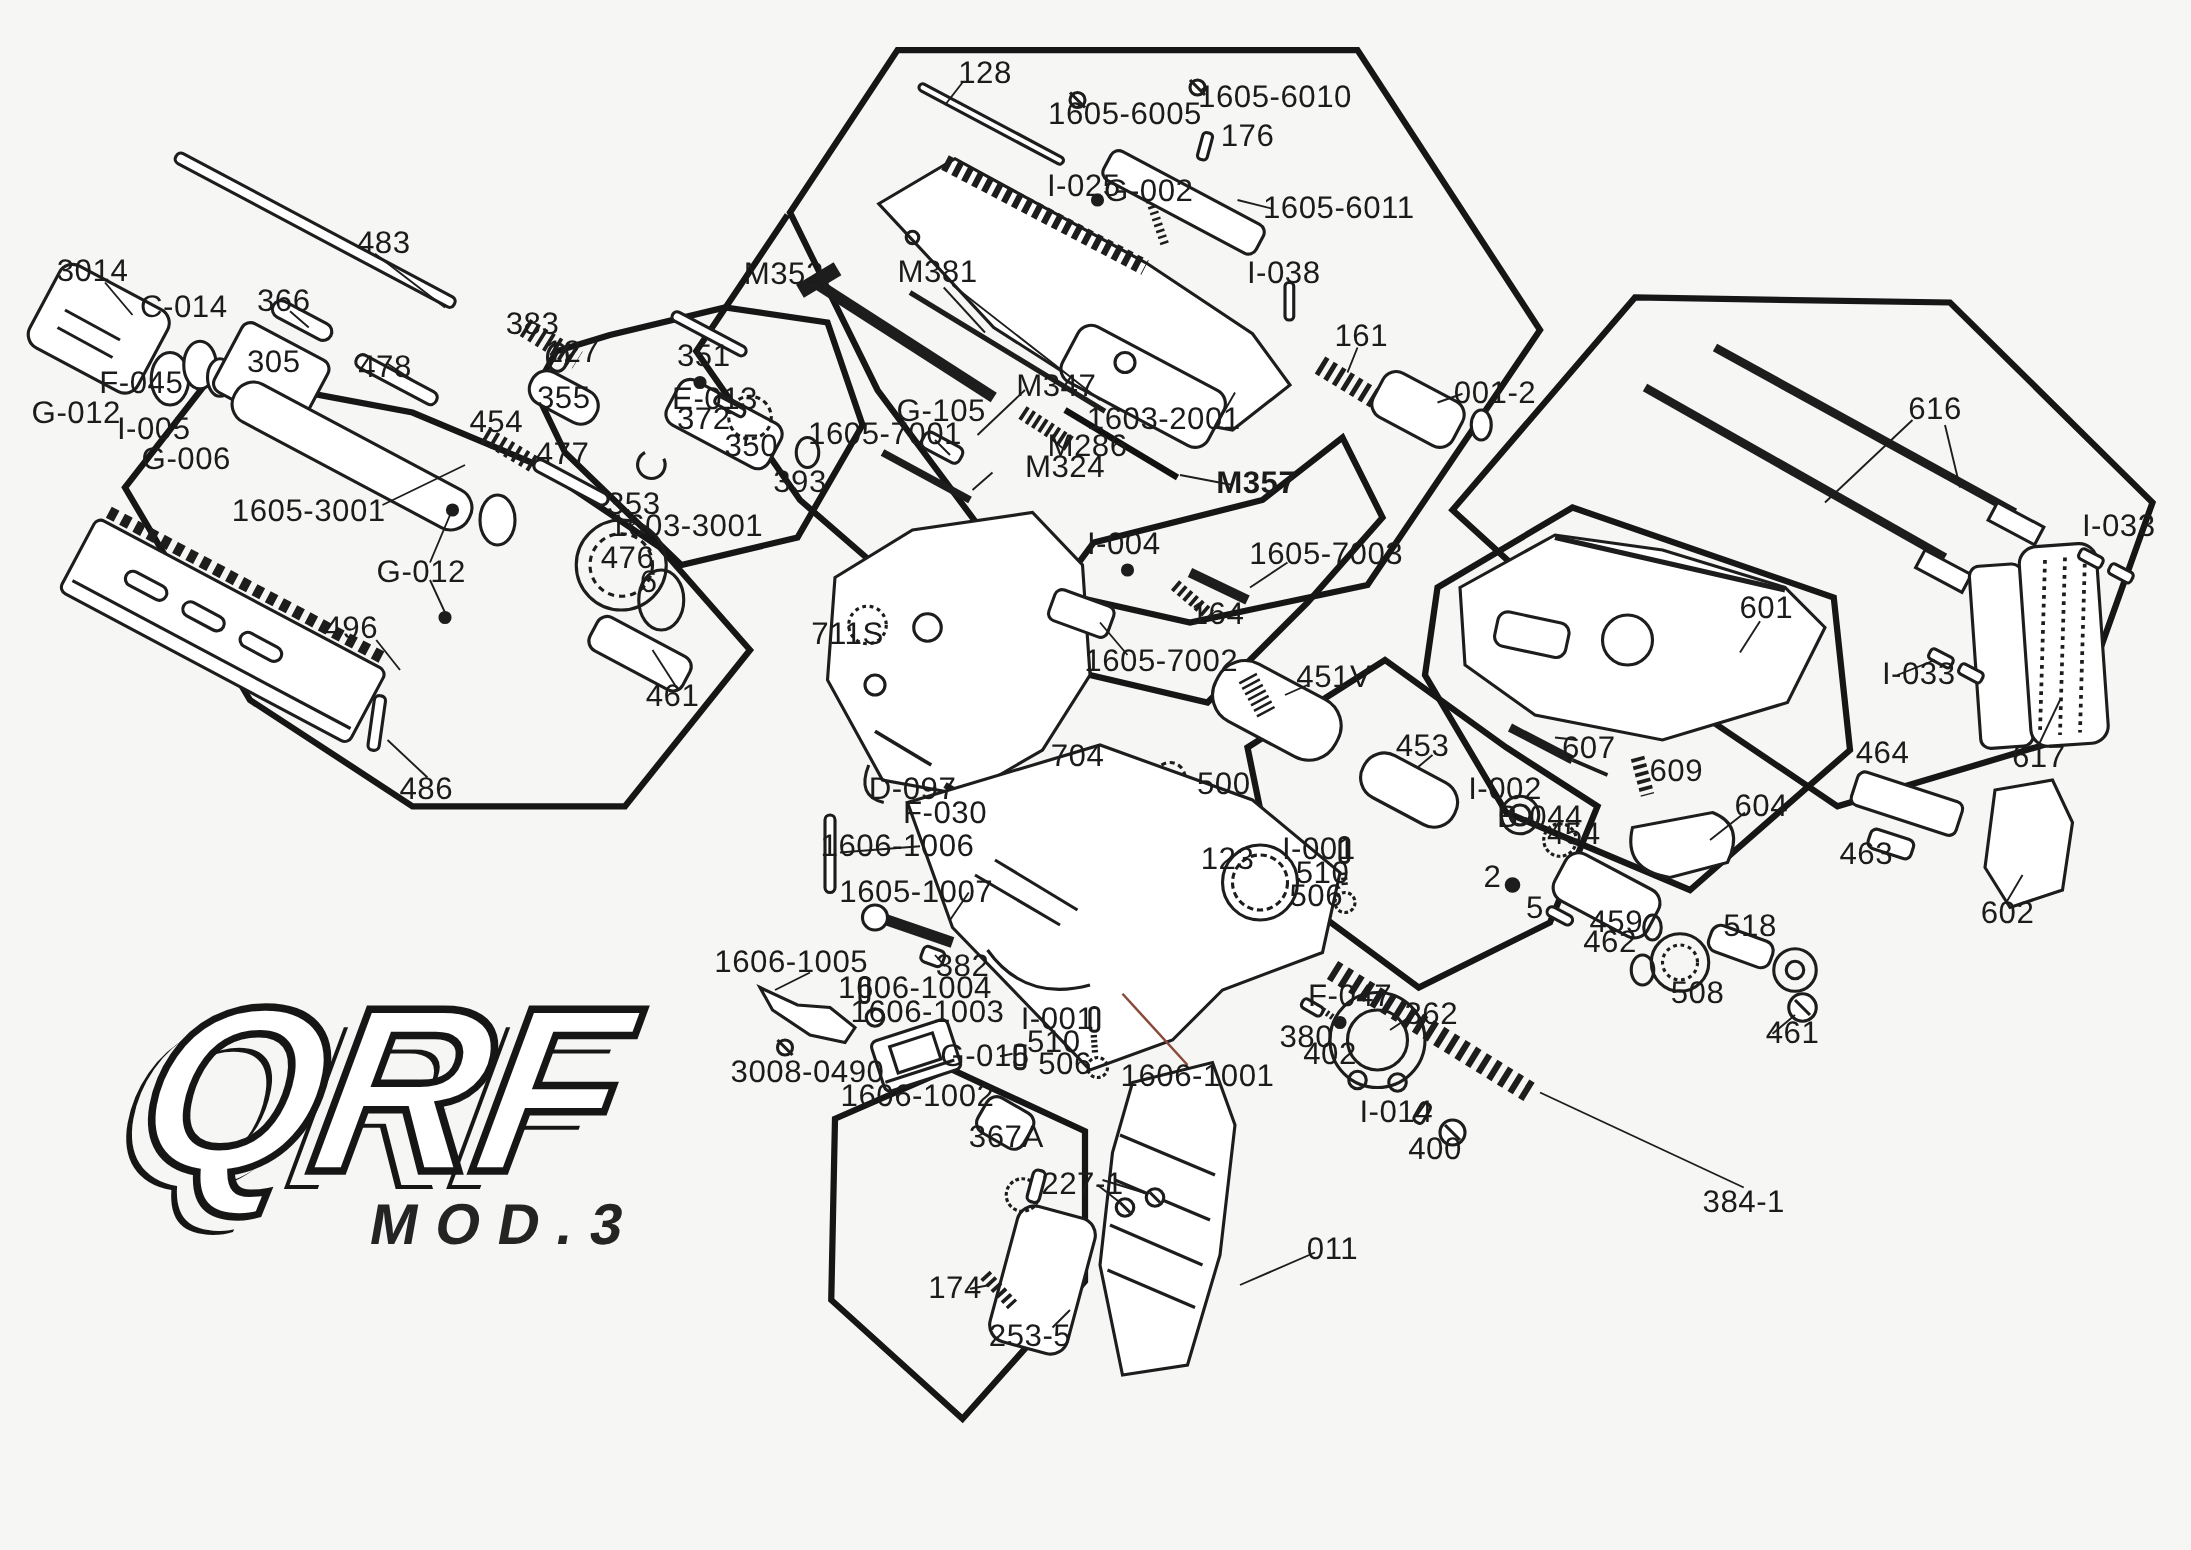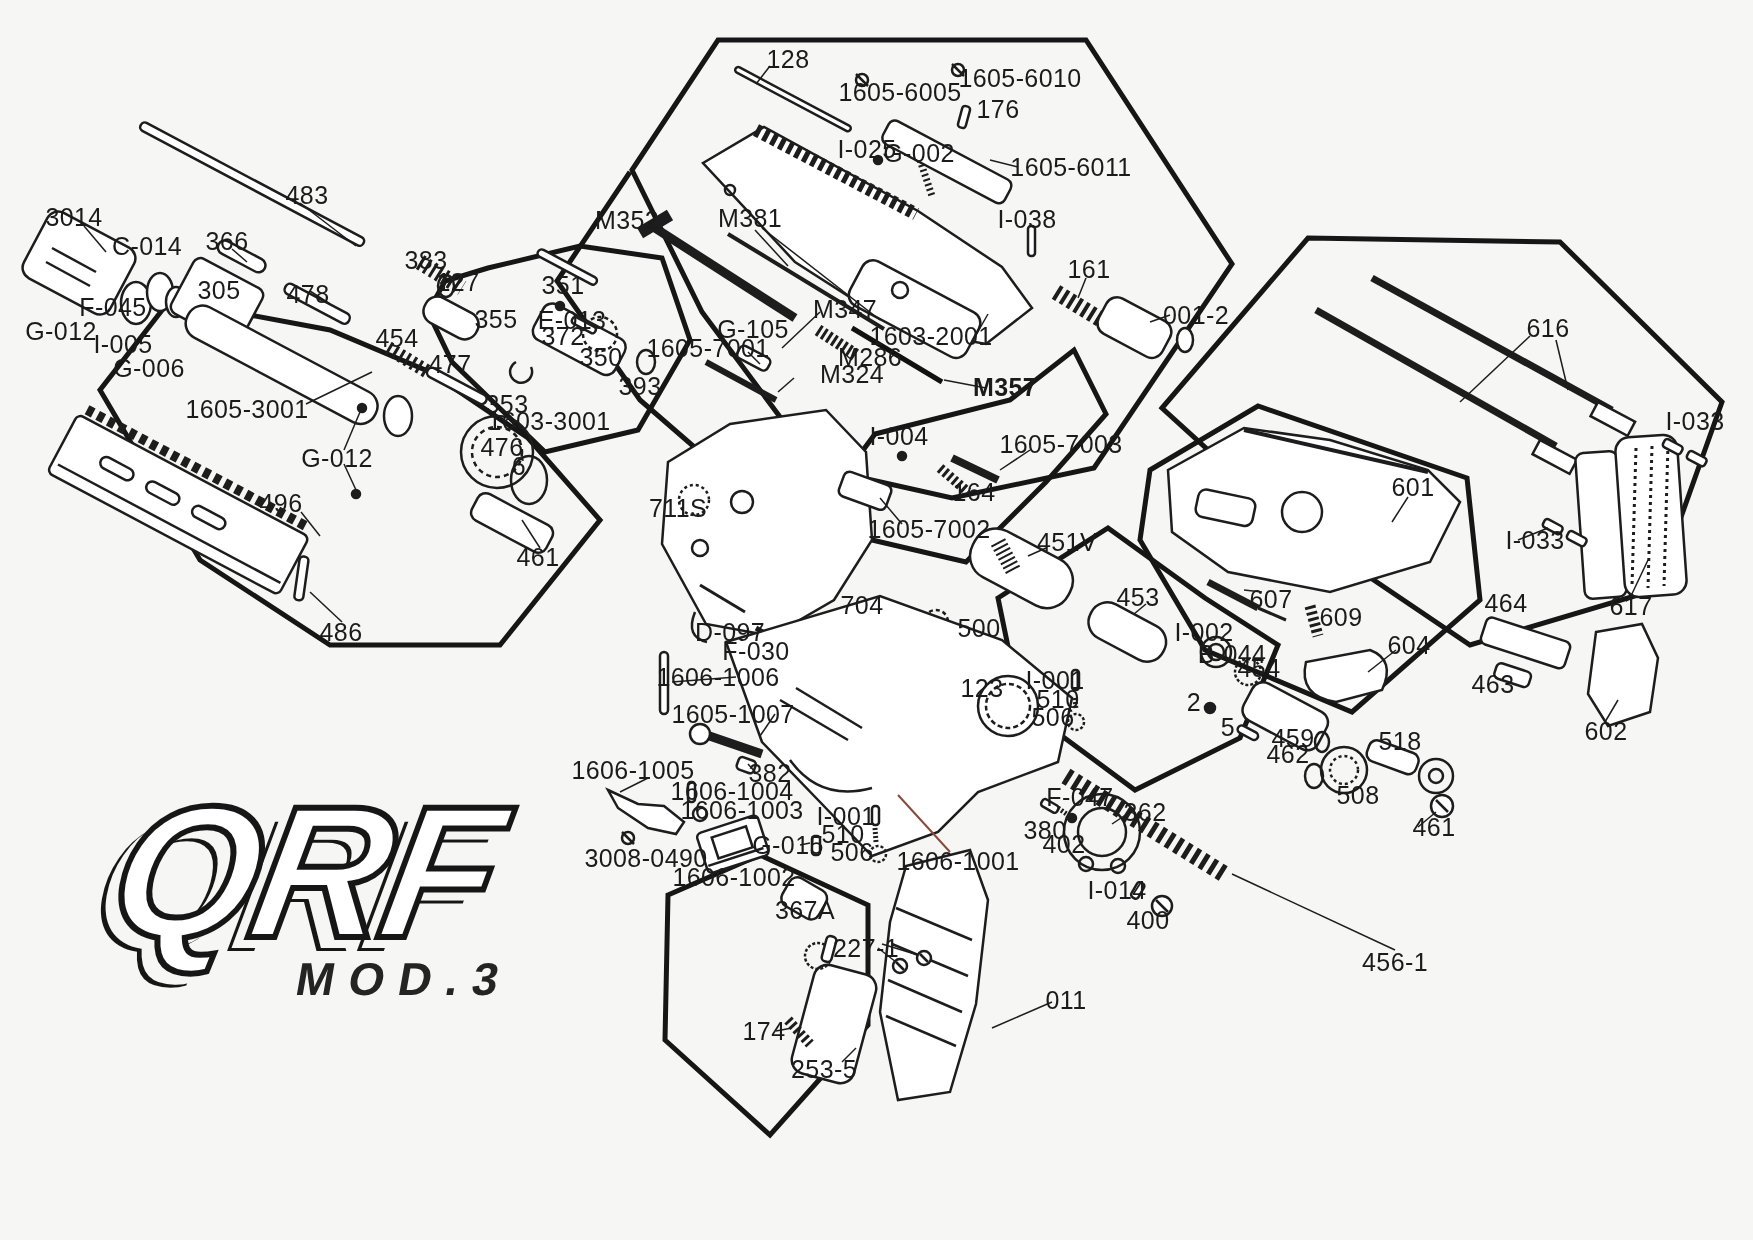--- a/index.html
+++ b/index.html
@@ -320,21 +320,21 @@
       <span class="part-label" style="left: 227px; top: 241px;">366</span>
       <span class="part-label" style="left: 147px; top: 246px;">C-014</span>
       <span class="part-label" style="left: 113px; top: 307px;">F-045</span>
       <span class="part-label" style="left: 219px; top: 290px;">305</span>
       <span class="part-label" style="left: 308px; top: 294px;">478</span>
       <span class="part-label" style="left: 61px; top: 331px;">G-012</span>
       <span class="part-label" style="left: 123px; top: 344px;">I-005</span>
       <span class="part-label" style="left: 149px; top: 368px;">G-006</span>
       <span class="part-label" style="left: 426px; top: 260px;">383</span>
       <span class="part-label" style="left: 458px; top: 282px;">127</span>
-      <span class="part-label" style="left: 451px; top: 319px; margin-left: 45px;">355</span>
+      <span class="part-label" style="left: 451px; top: 319px;">355</span>
       <span class="part-label" style="left: 563px; top: 285px;">351</span>
       <span class="part-label" style="left: 572px; top: 320px;">E-013</span>
       <span class="part-label" style="left: 563px; top: 336px;">372</span>
       <span class="part-label" style="left: 397px; top: 338px;">454</span>
       <span class="part-label" style="left: 450px; top: 364px;">477</span>
       <span class="part-label" style="left: 601px; top: 357px;">350</span>
       <span class="part-label" style="left: 507px; top: 404px;">353</span>
       <span class="part-label" style="left: 549px; top: 421px;">1603-3001</span>
       <span class="part-label" style="left: 640px; top: 386px;">393</span>
       <span class="part-label" style="left: 247px; top: 409px;">1605-3001</span>
@@ -394,21 +394,21 @@
       <span class="part-label" style="left: 1066px; top: 1000px;">011</span>
       <span class="part-label" style="left: 1055px; top: 680px;">I-001</span>
       <span class="part-label" style="left: 1058px; top: 699px;">510</span>
       <span class="part-label" style="left: 1053px; top: 717px;">506</span>
       <span class="part-label" style="left: 1080px; top: 797px;">F-047</span>
       <span class="part-label" style="left: 1045px; top: 830px;">380</span>
       <span class="part-label" style="left: 1064px; top: 844px;">402</span>
       <span class="part-label" style="left: 1145px; top: 812px;">362</span>
       <span class="part-label" style="left: 1117px; top: 890px;">I-014</span>
       <span class="part-label" style="left: 1148px; top: 920px;">400</span>
-      <span class="part-label" style="left: 1395px; top: 962px;">456-1</span>
+      <span class="part-label" style="left: 1395px; top: 962px;">384-1</span>
       <span class="part-label" style="left: 1138px; top: 597px;">453</span>
       <span class="part-label" style="left: 1271px; top: 599px;">607</span>
       <span class="part-label" style="left: 1204px; top: 632px;">I-002</span>
       <span class="part-label" style="left: 1232px; top: 654px;">B-044</span>
       <span class="part-label" style="left: 1259px; top: 668px;">454</span>
       <span class="part-label" style="left: 1194px; top: 702px;">2</span>
       <span class="part-label" style="left: 1228px; top: 727px;">5</span>
       <span class="part-label" style="left: 1293px; top: 738px;">459</span>
       <span class="part-label" style="left: 1288px; top: 754px;">462</span>
       <span class="part-label" style="left: 1400px; top: 741px;">518</span>

